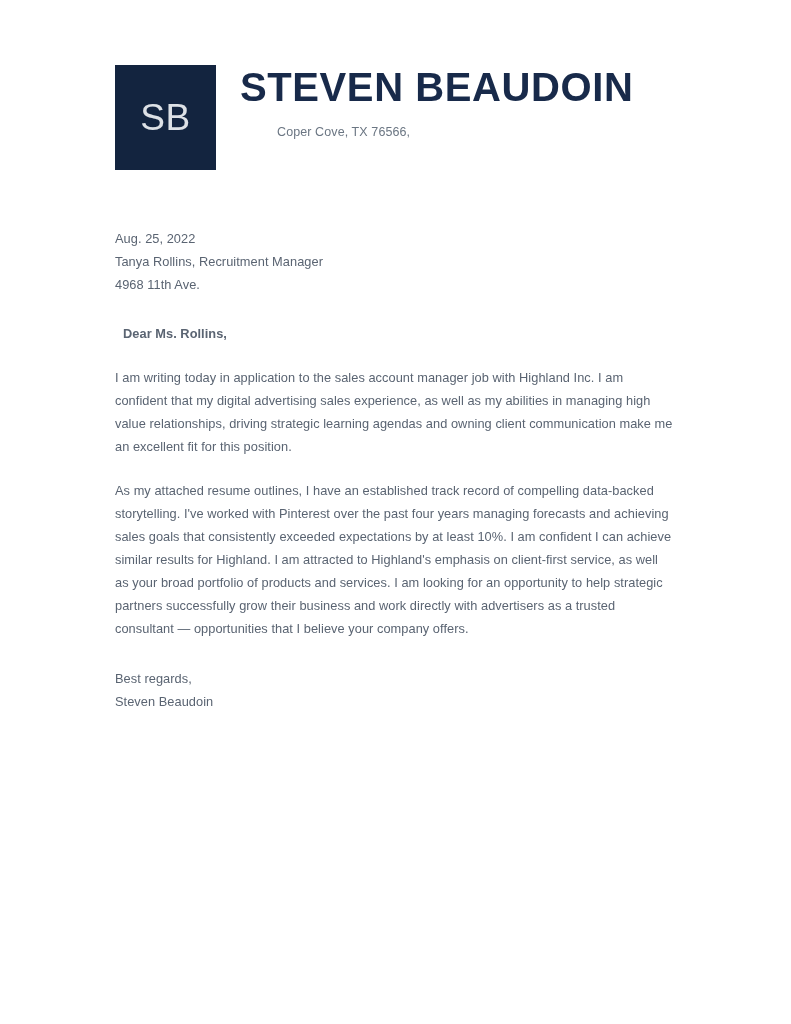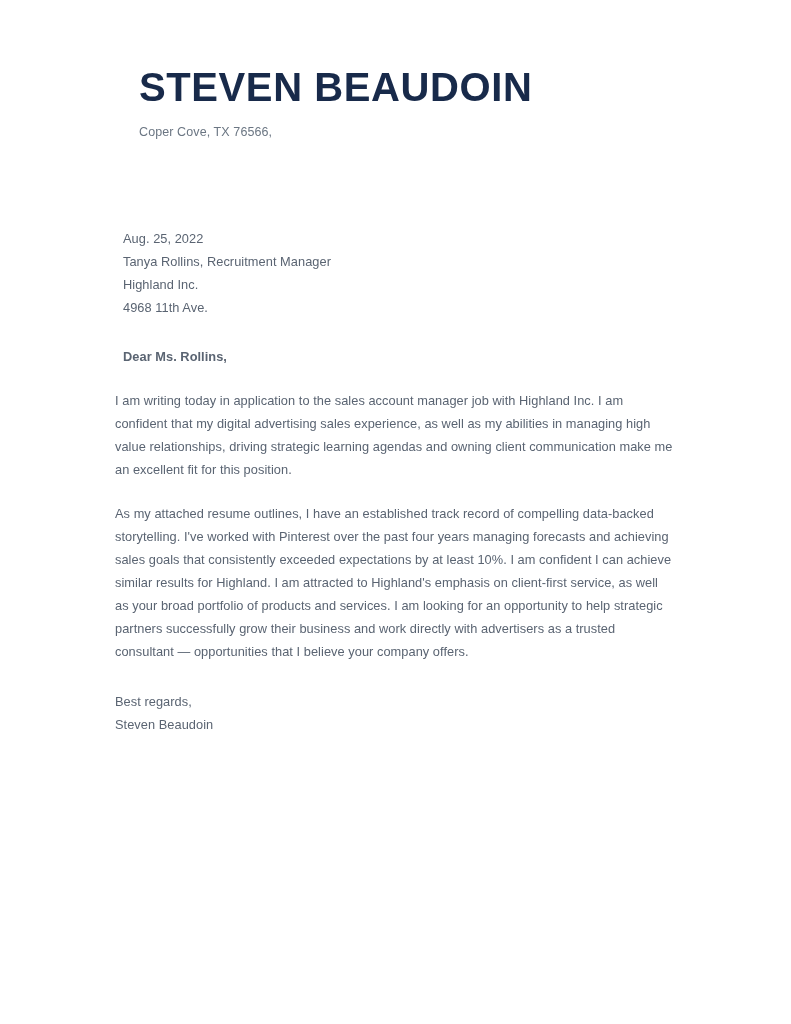--- a/index.html
+++ b/index.html
@@ -67,40 +67,40 @@
     margin: 0 0 14px 0;
     font-family: "Liberation Sans", sans-serif;
   }
 
   .contact-line {
     color: #6b7683;
     font-size: 12.5px;
     line-height: 20px;
     letter-spacing: 0.1px;
     white-space: nowrap;
+    margin-left: 37px;
   }
 
   
   .letter-body {
     position: absolute;
     left: 115px;
     top: 227px;
     width: 558px;
     color: #5a6472;
     font-size: 12.8px;
     line-height: 23px;
     letter-spacing: 0.05px;
   }
 
   .addressee {
     margin: 0;
   }
   .addressee .aline {
     display: block;
-    margin-left: 8px;
   }
 
   .salutation {
     margin: 26px 0 0 8px;
     font-weight: bold;
   }
 
   .para {
     margin: 21px 0 0 0;
     text-align: left;
@@ -113,34 +113,36 @@
     display: block;
   }
 </style>
 </head>
 <body>
 
 <div class="page">
 
   <div class="letterhead">
 
+    <div class="monogram">
+      <span class="monogram-text">SB</span>
+    </div>
 
     <div class="headblock">
       <h1 class="fullname">STEVEN BEAUDOIN</h1>
       <div class="contact-line">Coper Cove, TX 76566,</div>
     </div>
 
   </div>
 
   <div class="letter-body">
 
     <div class="addressee">
       <span class="aline">Aug. 25, 2022</span>
       <span class="aline">Tanya Rollins, Recruitment Manager</span>
-      <span class="aline">Highland Inc.</span>
       <span class="aline">4968 11th Ave.</span>
     </div>
 
     <p class="salutation">Dear Ms. Rollins,</p>
 
     <p class="para">I am writing today in application to the sales account manager job with Highland Inc.  I am confident that my digital advertising sales experience, as well as my abilities in managing high value relationships, driving strategic learning agendas and owning client communication make me an excellent fit for this position.</p>
     <p class="para">As my attached resume outlines, I have an established track record of compelling data-backed storytelling. I've worked with Pinterest over the past four years managing forecasts and achieving sales goals that consistently exceeded expectations by at least 10%. I am confident I can achieve similar results for Highland. I am attracted to Highland's emphasis on client-first service, as well as your broad portfolio of products and services. I am looking for an opportunity to help strategic partners successfully grow their business and work directly with advertisers as a trusted consultant — opportunities that I believe your company offers.</p>
 
     <div class="signoff">
       <span class="sline">Best regards,</span>

